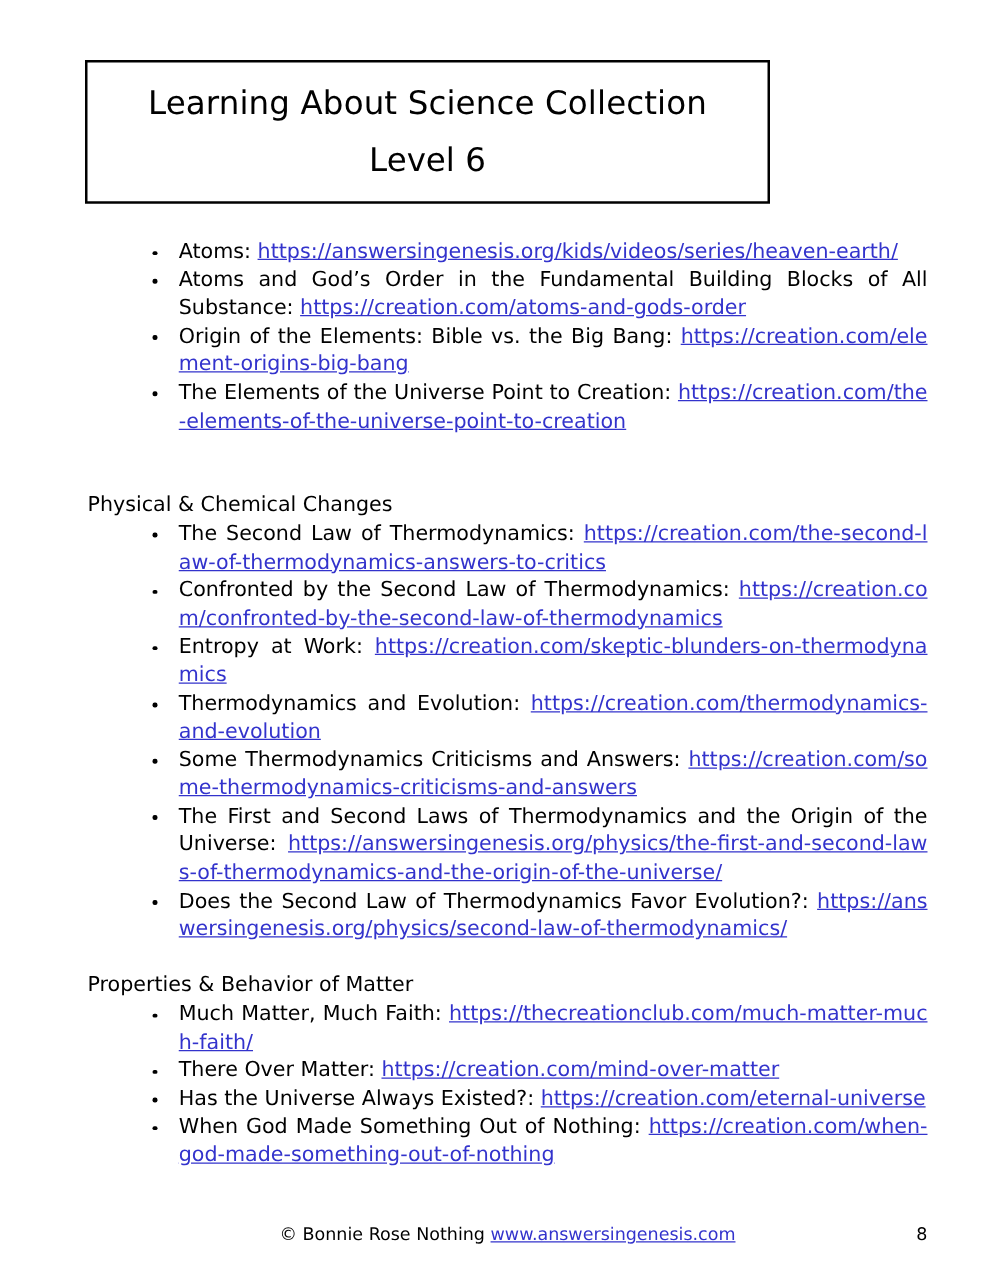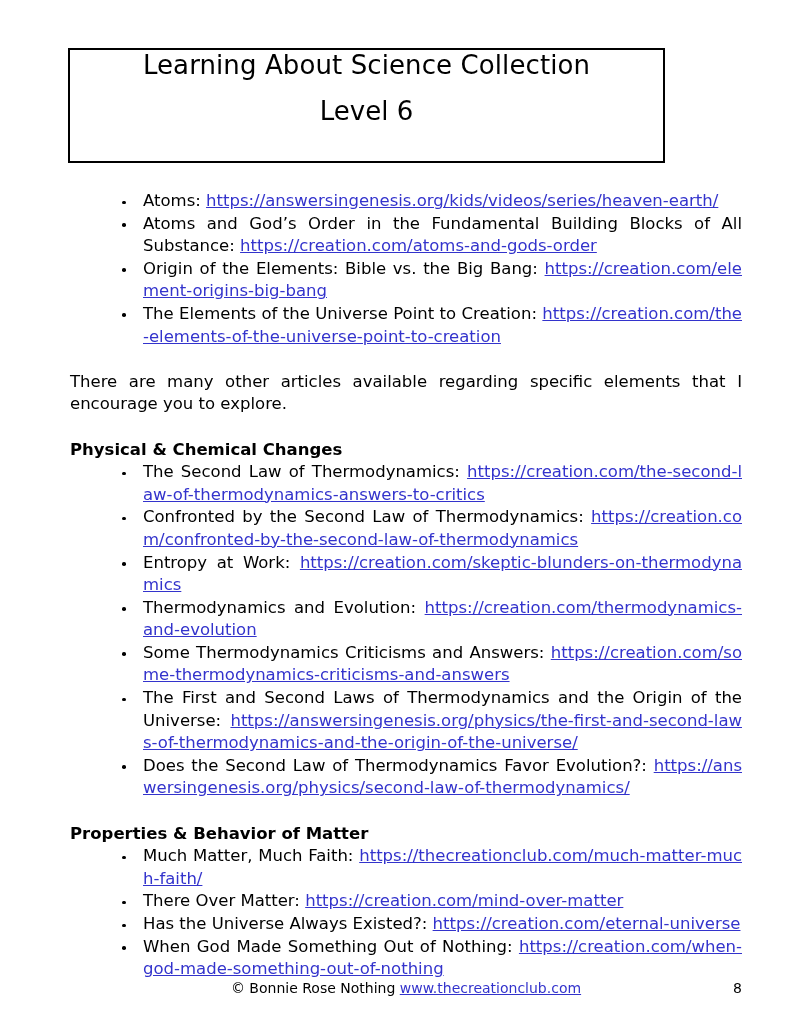--- a/index.html
+++ b/index.html
@@ -18,28 +18,28 @@
   .page {
     position: absolute;
     inset: 0;
   }
 
   
   .title-box {
     position: absolute;
     left: 68px;
     top: 48px;
-    width: 597px;
+    width: 548px;
     height: 115px;
     border: 2px solid #000000;
     box-sizing: border-box;
     display: flex;
     flex-direction: column;
     align-items: center;
-    justify-content: flex-start;
+    justify-content: center;
   }
   .title-line-1 {
     font-size: 26px;
     line-height: 30px;
     text-align: center;
     letter-spacing: .1px;
     margin-bottom: 16px;
   }
   .title-line-2 {
     font-size: 26px;
@@ -83,21 +83,21 @@
     display: block;
   }
 
   .para {
     text-align: justify;
     text-justify: inter-word;
     margin: 0;
   }
 
   .sec-head {
-    font-weight: bold;
+    font-weight: normal;
     margin: 0;
     font-size: 16.5px;
     line-height: 22.6px;
   }
 
   .spacer-para { height: 22.6px; }
   .spacer-head { height: 22.6px; }
 
   a.link, .link {
     color: #3333cc;
@@ -160,21 +160,20 @@
       </li>
       <li>
         <span class="txt">
           <span>The Elements of the Universe Point to Creation: </span><a class="link" href="#">https://creation.com/the-elements-of-the-universe-point-to-creation</a>
         </span>
       </li>
     </ul>
 
     <div class="spacer-para"></div>
 
-    <p class="para">There are many other articles available regarding specific elements that I encourage you to explore.</p>
 
     <div class="spacer-head"></div>
 
     <div class="sec-head">Physical &amp; Chemical Changes</div>
 
     <ul class="bullets">
       <li>
         <span class="txt">
           <span>The Second Law of Thermodynamics: </span><a class="link" href="#">https://creation.com/the-second-law-of-thermodynamics-answers-to-critics</a>
         </span>
@@ -235,18 +234,18 @@
         <span class="txt">
           <span>When God Made Something Out of Nothing: </span><a class="link" href="#">https://creation.com/when-god-made-something-out-of-nothing</a>
         </span>
       </li>
     </ul>
 
   </div>
 
   <div class="footer">
     <div class="footer-center">
-      <span>© Bonnie Rose Nothing </span><a class="link" href="#">www.thecreationclub.com</a>
+      <span>© Bonnie Rose Nothing </span><a class="link" href="#">www.answersingenesis.com</a>
     </div>
     <div class="footer-page">8</div>
   </div>
 
 </div>
 
 </body></html>

